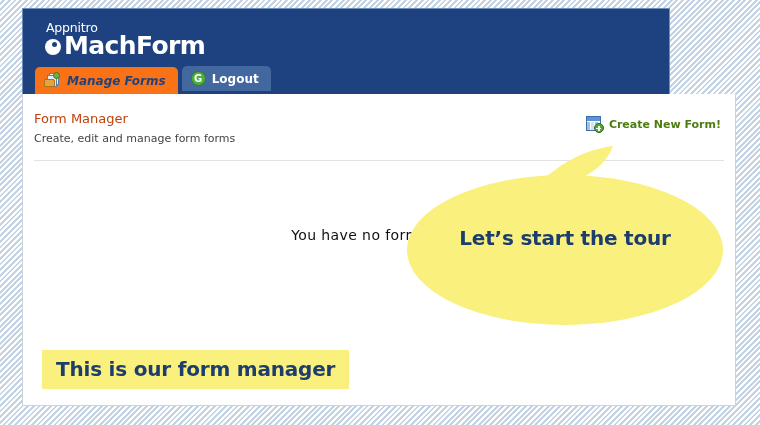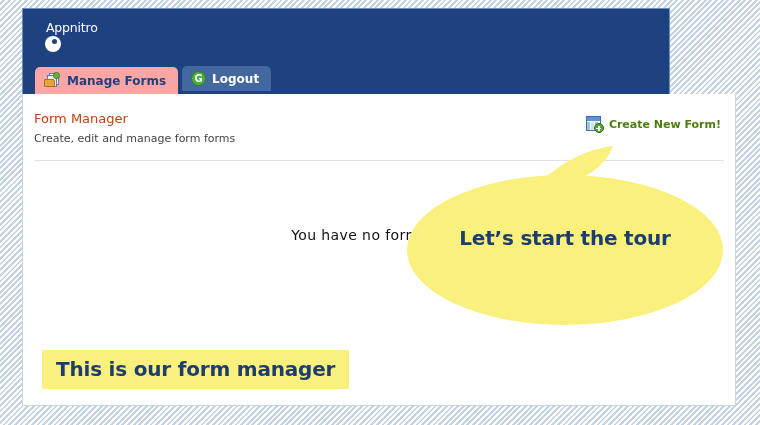--- a/index.html
+++ b/index.html
@@ -109,23 +109,24 @@
     gap: 6px;
     height: 25px;
     padding: 0 12px 0 9px;
     border-radius: 5px 5px 0 0;
     font-size: 12px;
     font-weight: bold;
     cursor: pointer;
     box-sizing: border-box;
   }
   .tab-active {
-    background: #fca5a5;
+    background: #f97316;
     color: #1e4280;
     height: 27px;
+    font-style: italic;
   }
   .tab-inactive {
     background: #42689f;
     color: #ffffff;
     margin-bottom: 3px;
   }
   .tab-label { white-space: nowrap; }
 
   
   .icon-manage {
@@ -348,20 +349,21 @@
 <body>
 
 <div class="app-window">
 
   <div class="header-bar">
 
     <div class="logo">
       <div class="logo-appnitro">Appnitro</div>
       <div class="logo-main">
         <span class="logo-mark"></span>
+        <span class="logo-text">MachForm</span>
       </div>
     </div>
 
     <div class="tabs">
 
       <div class="tab tab-active">
         <span class="icon-manage">
           <span class="pg pg1"></span>
           <span class="pg pg2"></span>
           <span class="folder"></span>

